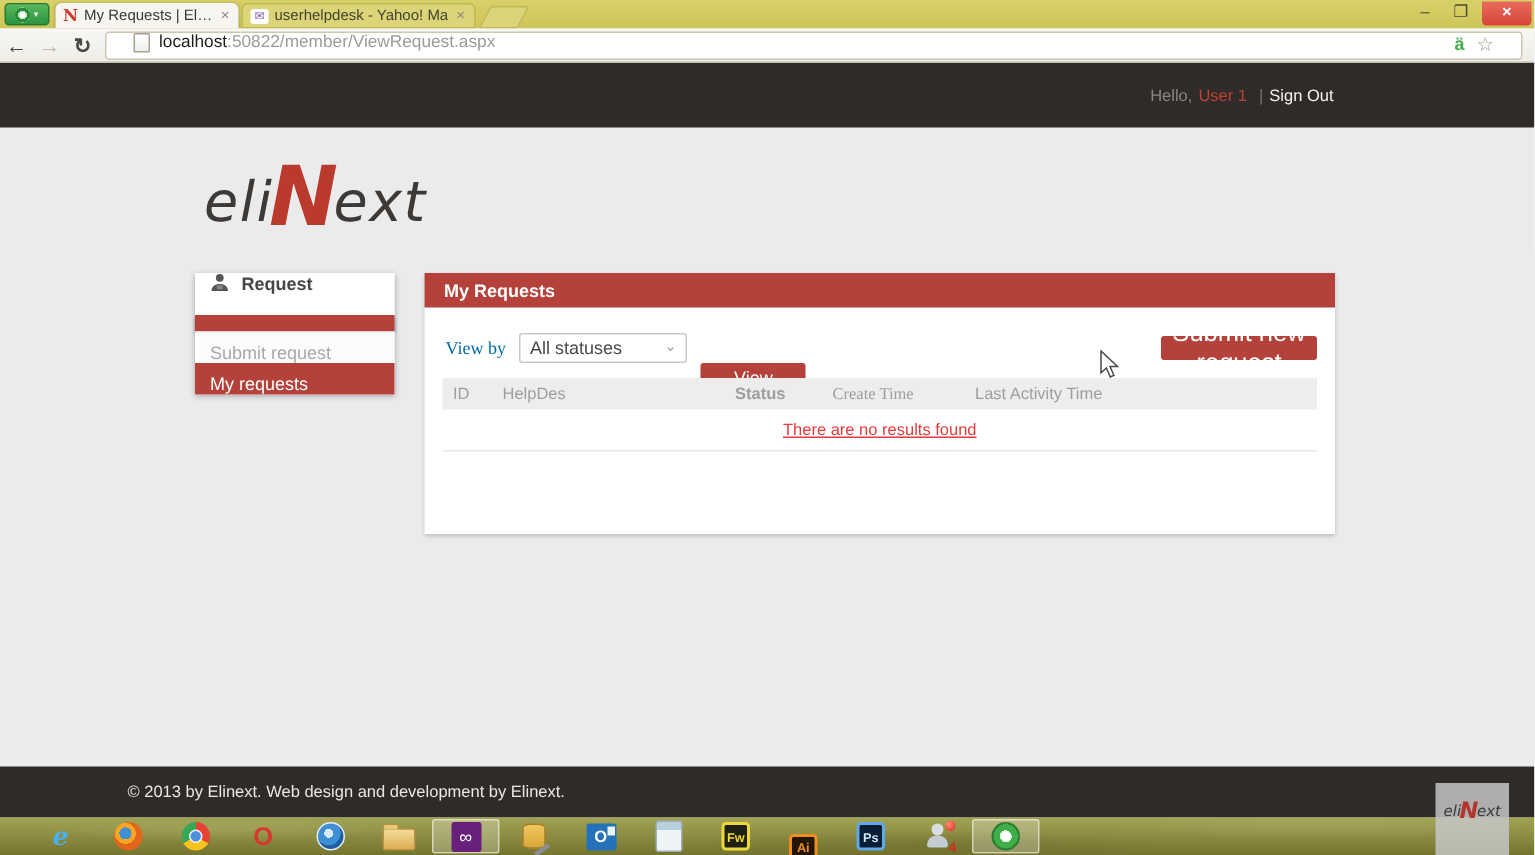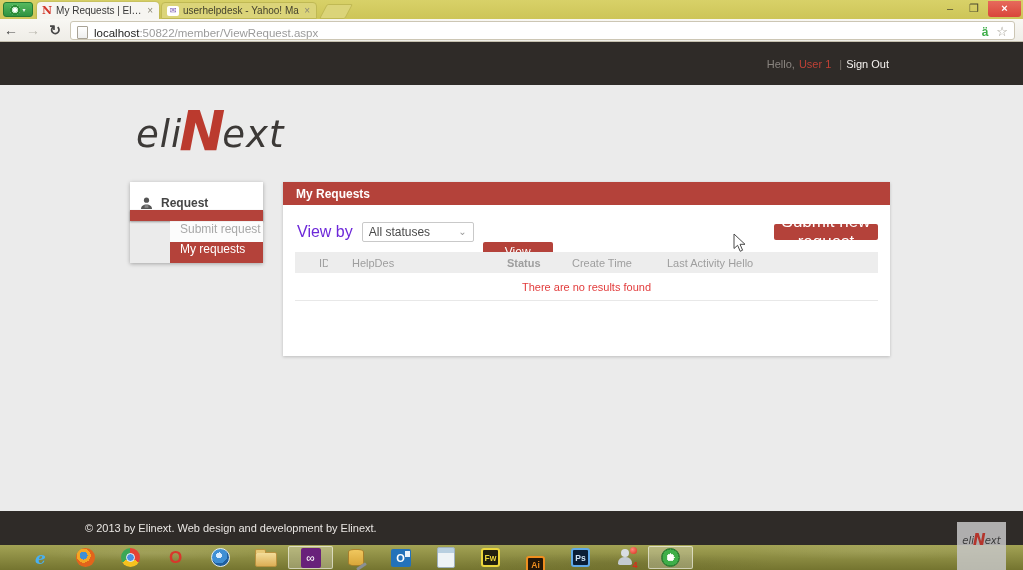--- a/index.html
+++ b/index.html
@@ -30,21 +30,21 @@
   .wbtn{width:24px;text-align:center;color:#4c4a32;font-size:11px;line-height:15px;}
   .wbtn.close{width:33px;height:16px;background:linear-gradient(#e66a5c,#d9453a);border-radius:0 0 3px 3px;
     color:#fff;font-weight:bold;margin-left:2px;}
 
   .toolbar{position:absolute;left:0;top:19px;width:1023px;height:23px;
     background:linear-gradient(#f8f7f3,#efede7);border-bottom:1px solid #c4bfae;box-sizing:border-box;
     display:flex;align-items:center;}
   .navbtn{font-size:14px;font-weight:bold;color:#474747;width:22px;text-align:center;}
   .navbtn.disabled{color:#bcbab0;}
   .omnibox{flex:1;height:17px;margin:0 8px 0 4px;background:#fff;border:1px solid #ccc6b4;border-radius:3px;
-    display:flex;align-items:flex-end;padding:0 6px;font-size:11.5px;}
+    display:flex;align-items:flex-start;padding:0 18px;font-size:11.5px;}
   .page-ico{width:9px;height:11px;border:1px solid #a8a296;border-radius:1px;margin-right:6px;
     background:linear-gradient(#fff,#eee);}
   .url-host{color:#1c1c1c;}
   .url-path{color:#9b9b9b;}
   .omni-spacer{flex:1;}
   .translate-ico{color:#3fae49;font-weight:bold;font-size:12px;margin-right:8px;}
   .star-ico{color:#9a968a;font-size:13px;}
 
   
   .site-header{position:absolute;left:0;top:42px;width:1023px;height:43px;background:#2f2b28;}
@@ -53,47 +53,47 @@
   .userline .uname{color:#bf4136;margin:1px 4px;}
   .userline .div{color:#7a756f;margin:0 4px;}
   .userline .signout{color:#f5f2ef;}
 
   .logo{position:absolute;left:136px;top:96px;font-style:italic;font-family:"DejaVu Sans",sans-serif;
     color:#3c3937;white-space:nowrap;}
   .logo .lpre,.logo .lpost{font-size:37px;letter-spacing:1px;}
   .logo .laccent{font-size:55px;color:#bb3a2e;font-weight:bold;margin:0 -3px;position:relative;top:3px;}
 
   .sidebar{position:absolute;left:130px;top:182px;width:133px;box-shadow:0 1px 4px rgba(0,0,0,.3);}
-  .sb-head{height:28px;background:#fff;display:flex;align-items:flex-end;gap:8px;padding-left:10px;
+  .sb-head{height:28px;background:#fff;display:flex;align-items:flex-start;gap:8px;padding-left:10px;
     font-size:12px;font-weight:bold;color:#454545;}
   .sb-redbar{height:11px;background:#b4423a;box-shadow:0 1px 2px rgba(0,0,0,.35);}
-  .sb-item{height:20px;display:flex;align-items:flex-start;padding-left:10px;font-size:12px;margin-left:40px;}
+  .sb-item{height:20px;display:flex;align-items:flex-end;padding-left:10px;font-size:12px;}
   .sb-item.plain{background:#fcfcfc;color:#a8a8a8;border-top:1px solid #f0f0f0;}
   .sb-item.active{height:21px;background:#b4423a;color:#fff;}
 
   .panel{position:absolute;left:283px;top:182px;width:607px;height:174px;background:#fff;
     box-shadow:0 1px 3px rgba(0,0,0,.2);}
   .panel-title{height:23px;background:#b4423a;color:#fff;font-weight:bold;font-size:12px;
     display:flex;align-items:center;padding-left:13px;}
   .controls{position:absolute;left:14px;right:12px;top:40px;height:20px;display:flex;align-items:center;}
-  .viewby{color:#6d28d9;font-size:16px;margin-right:9px;}
+  .viewby{color:#0369a1;font-size:12px;margin-right:9px;font-family:Liberation Serif, serif;}
   .selectbox{width:112px;height:20px;border:1px solid #c9c9c9;border-radius:2px;background:#fff;
     box-sizing:border-box;display:flex;align-items:center;justify-content:space-between;
     padding:0 6px;font-size:12px;color:#4a4a4a;}
   .selectbox .caret{color:#999;font-size:10px;line-height:1;}
   .btn{background:#b4423a;color:#fff;border:none;border-radius:2px;display:flex;align-items:center;
     justify-content:center;}
   .btn.view{width:70px;height:20px;font-size:12px;margin-left:9px;margin-top:40px;}
   .btn.submit{width:104px;height:16px;font-size:17px;margin-left:auto;}
   .rtable{position:absolute;left:12px;right:12px;top:70px;}
   .thead{display:flex;height:21px;background:#ededed;align-items:center;font-size:11px;color:#9e9e9e;}
-  .th{padding-left:24px;box-sizing:border-box;overflow:hidden;white-space:nowrap;}
-  .th.c0{width:33px;} .th.c1{width:155px;} .th.c2{width:65px;font-weight:bold;} .th.c3{width:95px;} .th.c4{flex:1;}
+  .th{padding-left:7px;box-sizing:border-box;overflow:hidden;white-space:nowrap;}
+  .th.c0{width:33px;} .th.c1{width:155px;} .th.c2{width:65px;font-weight:bold;} .th.c3{width:95px;font-family:Liberation Serif, serif;} .th.c4{flex:1;}
   .empty-row{height:27px;border-bottom:1px solid #e8e8e8;display:flex;align-items:center;
-    justify-content:center;font-size:11px;color:#e23c3c;}
+    justify-content:center;font-size:11px;color:#e23c3c;text-decoration:underline;}
 
   .page-footer{position:absolute;left:0;top:511px;width:1023px;height:34px;background:#2f2b28;}
   .page-footer span{display:block;padding-left:85px;line-height:34px;font-size:11px;color:#eae7e4;}
 
   
   .taskbar{position:absolute;left:0;top:545px;width:1023px;height:25px;
     background:
       radial-gradient(ellipse 120px 8px at 150px 8px, rgba(255,255,230,.10), transparent),
       radial-gradient(ellipse 160px 10px at 620px 18px, rgba(60,60,20,.15), transparent),
       radial-gradient(ellipse 140px 9px at 880px 6px, rgba(255,255,230,.08), transparent),
@@ -235,21 +235,21 @@
       </div>
       <button class="btn view">View</button>
       <button class="btn submit">Submit new request</button>
     </div>
     <div class="rtable">
       <div class="thead">
         <span class="th c0">ID</span>
         <span class="th c1">HelpDes</span>
         <span class="th c2">Status</span>
         <span class="th c3">Create Time</span>
-        <span class="th c4">Last Activity Hello</span>
+        <span class="th c4">Last Activity Time</span>
       </div>
       <div class="empty-row">
         <span>There are no results found</span>
       </div>
     </div>
   </div>
 
   <div class="page-footer">
     <span>© 2013 by Elinext. Web design and development by Elinext.</span>
   </div>

